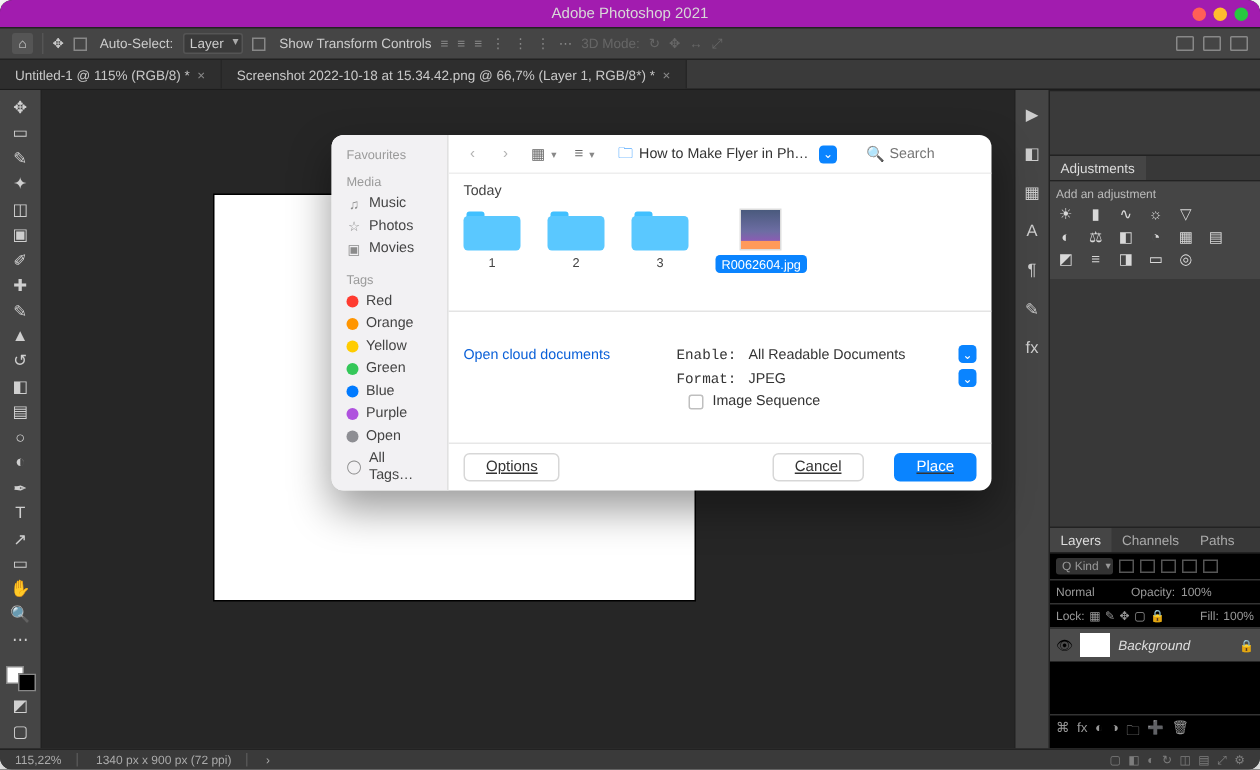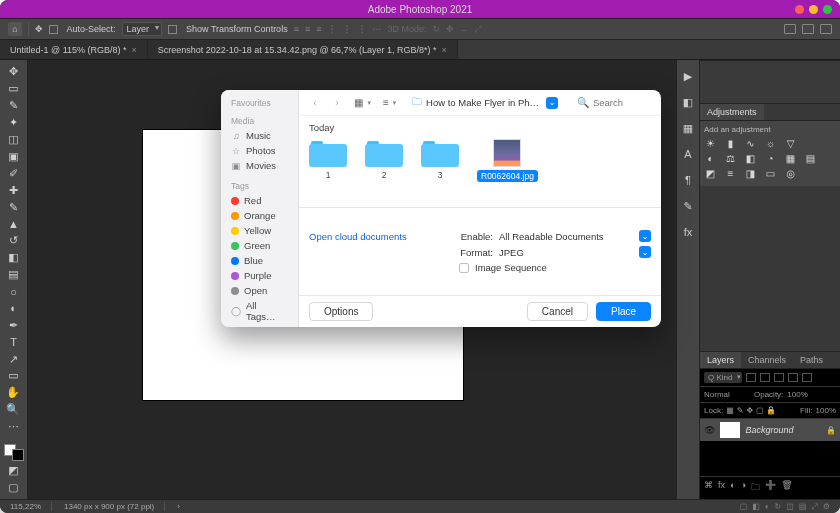--- a/index.html
+++ b/index.html
@@ -89,25 +89,25 @@
   .file-item{ display:flex; flex-direction:column; align-items:center; gap:3px;}
   .file-item .folder-shape{ width:38px; height:28px; position:relative;}
   .file-item .folder-shape:before{ content:""; position:absolute; top:2px; left:2px; width:12px; height:4px; background:#41c0ff; border-radius:2px 2px 0 0;}
   .file-item .folder-shape:after{ content:""; position:absolute; top:5px; left:0; right:0; bottom:0; background:#5ac8ff; border-radius:3px;}
   .file-item .thumb{ width:28px; height:28px; background:linear-gradient(to top,#ff9a5a 0%,#ff9a5a 20%,#8a5db3 22%,#6d6da3 45%,#4a5a7d 100%); border:1px solid #ddd;}
   .file-item .fname{ font-size:8.5px; color:#444;}
   .file-item.selected .fname{ background:#0a84ff; color:#fff; padding:1px 4px; border-radius:3px;}
   .dlg-options{ border-top:1px solid #e4e4e4; display:grid; grid-template-columns: 1fr 200px; gap:4px 10px; padding:22px 10px; font-size:9.5px; align-items:center;}
   .cloud-link{ color:#0a60d8; }
   .opt-row{ display:flex; align-items:center; gap:6px; justify-content:flex-end;}
-  .opt-row .lbl{ color:#333; width:42px; text-align:right;}
+  .opt-row .lbl{ color:#333; width:42px; text-align:left;font-family:Liberation Mono, monospace;}
   .opt-row .val{ flex:1; text-align:left;}
   .blue-dd{ background:#0a84ff; color:#fff; width:12px; height:12px; border-radius:3px; font-size:8px; display:flex; align-items:center;justify-content:center;}
   .opt-row .chk{ width:10px; height:10px; border:1px solid #bfbfbf; border-radius:2px; }
-  .dlg-buttons{ display:flex; align-items:center; padding:6px 10px; border-top:1px solid #e7e7e7; gap:8px;}
+  .dlg-buttons{ display:flex; align-items:center; padding:6px 10px; border-top:1px solid #e7e7e7; gap:20px;text-decoration:underline;}
   .mac-btn{ padding:3px 14px; border-radius:4px; font-size:10px; background:#fff; border:1px solid #d7d7d7; color:#333;}
   .mac-btn.primary{ background:#0a84ff; border-color:#0a84ff; color:#fff;}
   .dlg-buttons .spacer{ flex:1;}
 </style>
 </head>
 <body>
 
 <div class="app">
 
   <div class="titlebar">

